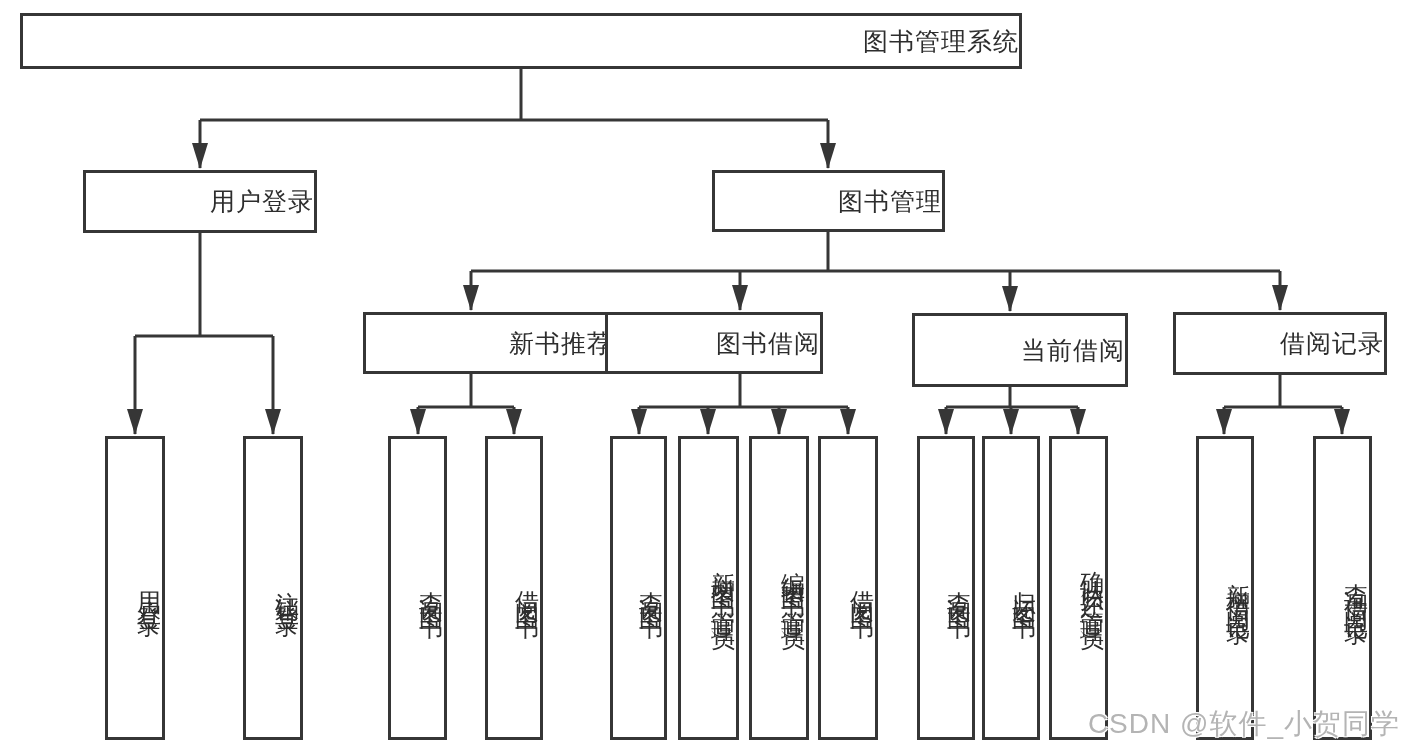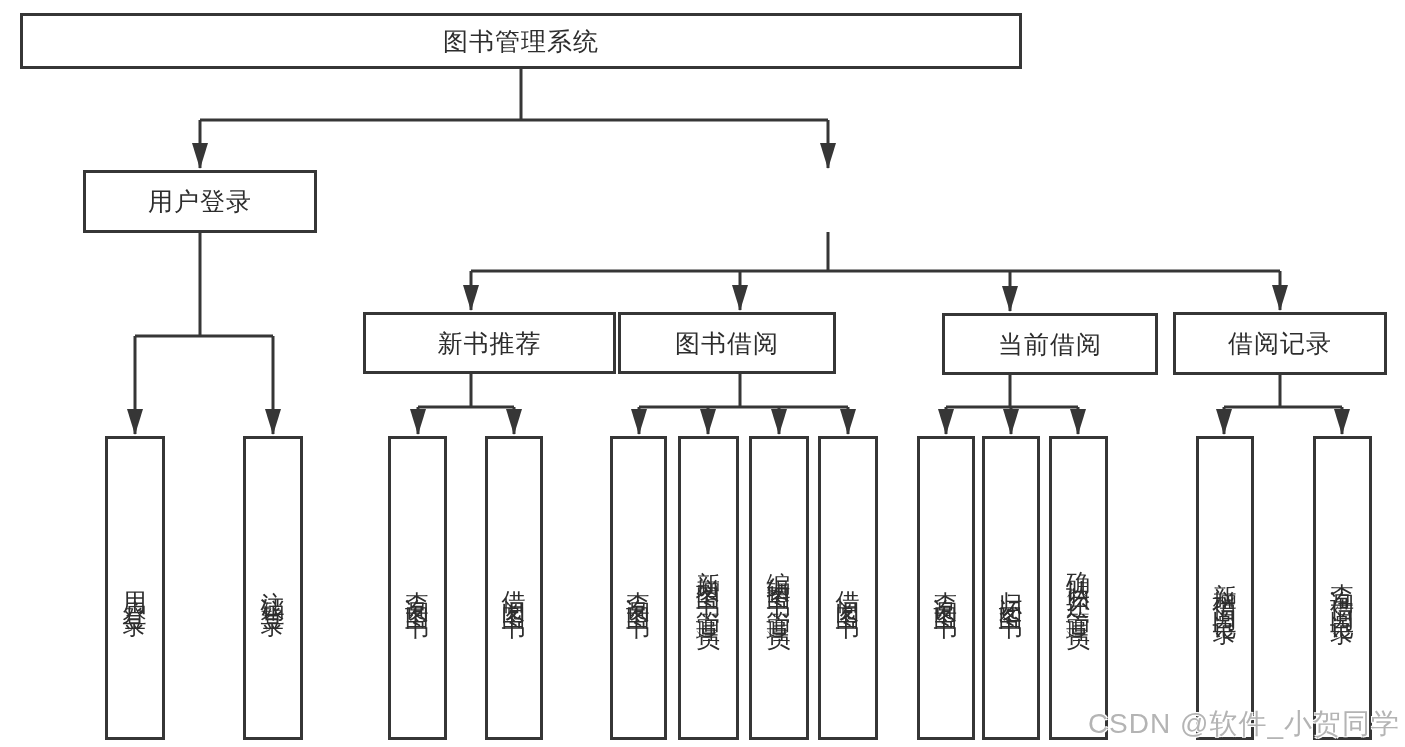--- a/index.html
+++ b/index.html
@@ -15,21 +15,21 @@
     background:var(--bg);
     font-family:"Liberation Sans","DejaVu Sans",sans-serif;
     overflow:hidden;
   }
   svg.wires{position:absolute;left:0;top:0;color:var(--line);}
   .box{
     position:absolute;
     box-sizing:border-box;
     border:3px solid var(--line);
     background:#fff;
-    display:flex;align-items:center;justify-content:center;
+    display:flex;align-items:center;justify-content:flex-end;
     color:var(--text);
     z-index:2;
   }
   .h .lbl{font-size:25px;letter-spacing:1px;white-space:nowrap;}
   .leaf .lbl{
     display:inline-block;
     writing-mode:vertical-rl;
     text-orientation:mixed;
     font-size:24px;
     line-height:1.05;
@@ -91,28 +91,31 @@
     </g>
   </svg>
 
   <div class="box h" style="left:20px;top:13px;width:1002px;height:56px">
     <span class="lbl">图书管理系统</span>
   </div>
 
   <div class="box h" style="left:83px;top:170px;width:234px;height:63px">
     <span class="lbl">用户登录</span>
   </div>
+  <div class="box h" style="left:712px;top:170px;width:233px;height:62px">
+    <span class="lbl">图书管理</span>
+  </div>
 
   <div class="box h" style="left:363px;top:312px;width:253px;height:62px">
     <span class="lbl">新书推荐</span>
   </div>
-  <div class="box h" style="left:618px;top:312px;width:218px;height:62px">
+  <div class="box h" style="left:605px;top:312px;width:218px;height:62px">
     <span class="lbl">图书借阅</span>
   </div>
-  <div class="box h" style="left:942px;top:313px;width:216px;height:62px">
+  <div class="box h" style="left:912px;top:313px;width:216px;height:74px">
     <span class="lbl">当前借阅</span>
   </div>
   <div class="box h" style="left:1173px;top:312px;width:214px;height:63px">
     <span class="lbl">借阅记录</span>
   </div>
 
   <div class="box leaf" style="left:105px;top:436px;width:60px;height:304px">
     <span class="lbl">用户登录</span>
   </div>
   <div class="box leaf" style="left:243px;top:436px;width:60px;height:304px">

